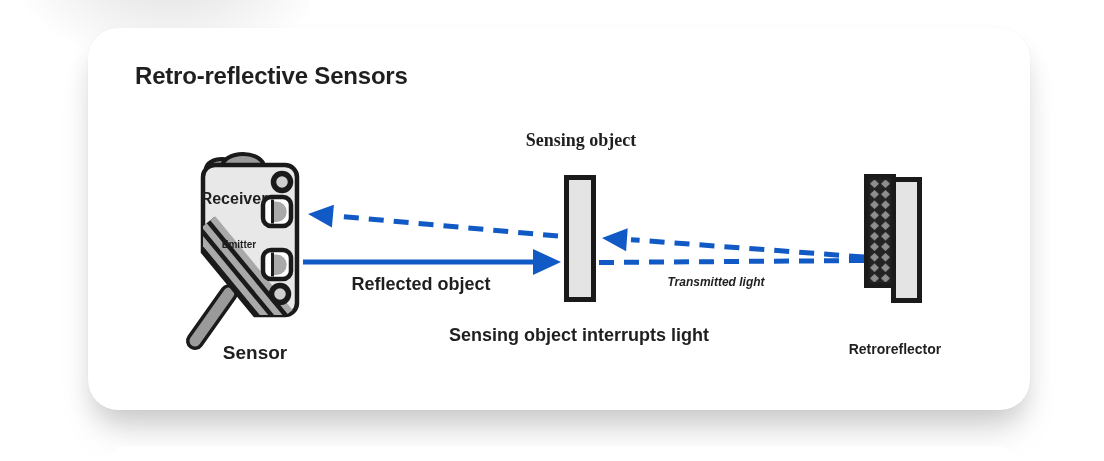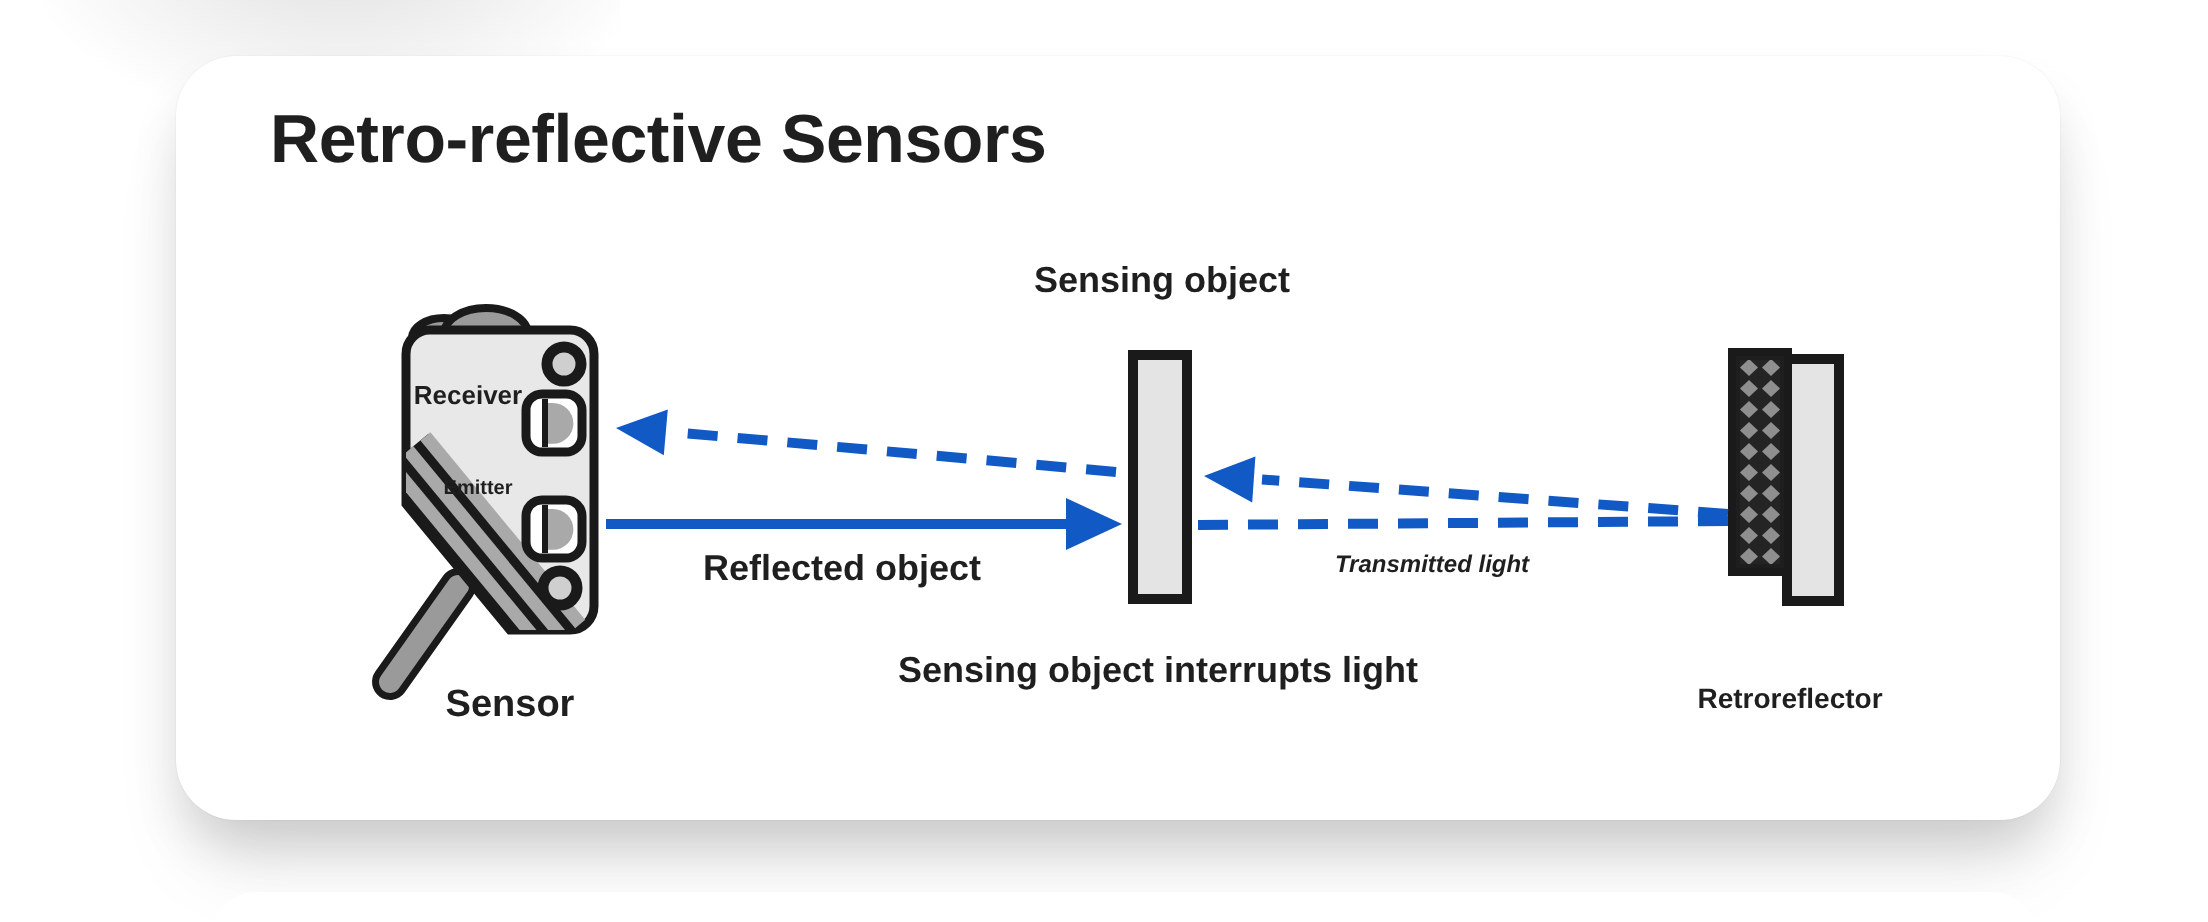--- a/index.html
+++ b/index.html
@@ -20,28 +20,28 @@
     box-shadow:0 16px 26px -4px rgba(0,0,0,0.15), 0 30px 44px -10px rgba(0,0,0,0.09), 0 0 1px rgba(0,0,0,0.08);
   }
   .next-card{
     position:absolute;left:106px;top:446px;width:912px;height:30px;
     background:#ffffff;border-radius:22px 22px 0 0;
   }
   .overlay{position:absolute;left:0;top:0;width:1104px;height:461px;pointer-events:none;}
   .sensor-svg{position:absolute;left:175px;top:143px;width:135px;height:225px;pointer-events:none;}
   .lbl{position:absolute;font-weight:700;white-space:nowrap;}
   .lbl.center{transform:translateX(-50%);}
-  .title{left:135px;top:51px;font-size:34px;letter-spacing:-0.2px;}
-  .lbl-sensing{left:581px;top:130px;font-size:18px;}
+  .title{left:135px;top:62px;font-size:24px;letter-spacing:-0.2px;}
+  .lbl-sensing{left:581px;top:130px;font-size:18px;font-family:Liberation Serif, serif;}
   .lbl-interrupts{left:579px;top:325px;font-size:18px;text-align:center;}
   .lbl-reflected{left:421px;top:274px;font-size:18px;}
   .lbl-transmitted{left:716px;top:275px;font-size:12px;font-style:italic;}
   .lbl-sensor{left:255px;top:342px;font-size:19px;text-align:center;}
   .lbl-retro{left:895px;top:341px;font-size:14px;}
-  .lbl-receiver{left:234px;top:190px;font-size:13px;}
+  .lbl-receiver{left:234px;top:190px;font-size:16px;}
   .lbl-emitter{left:239px;top:239px;font-size:10px;}
   .panel{fill:#e4e4e4;stroke:#1a1a1a;stroke-width:5;}
   .beam{fill:none;stroke-width:5;}
   .beam.dashed{stroke-dasharray:15 10;}
 </style>
 </head>
 <body>
 
 <div class="corner-shade"></div>
 

